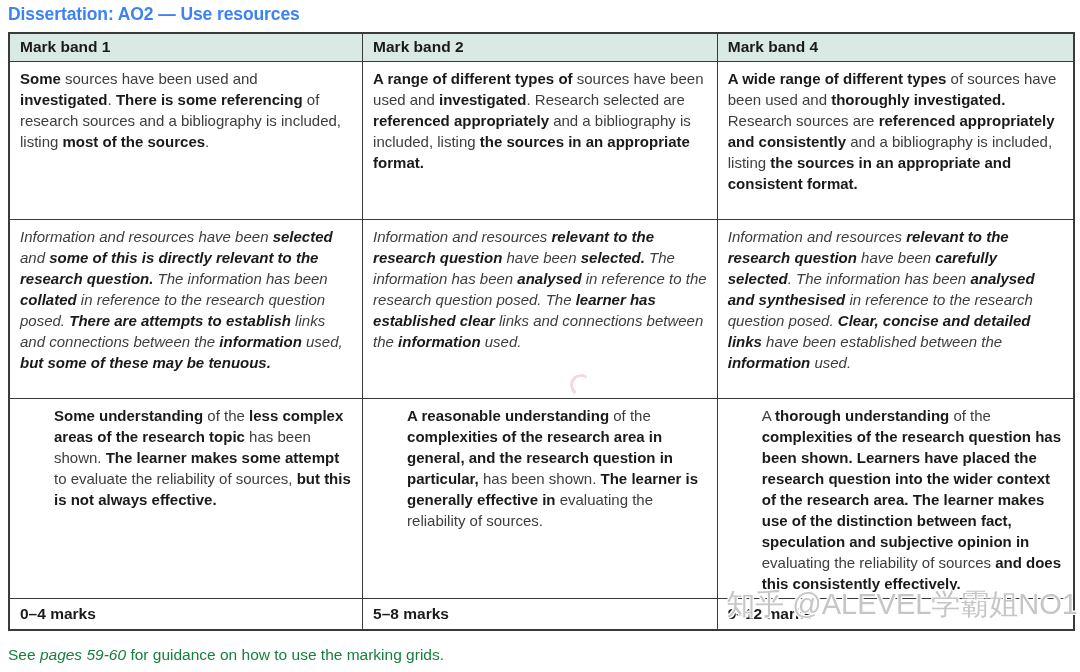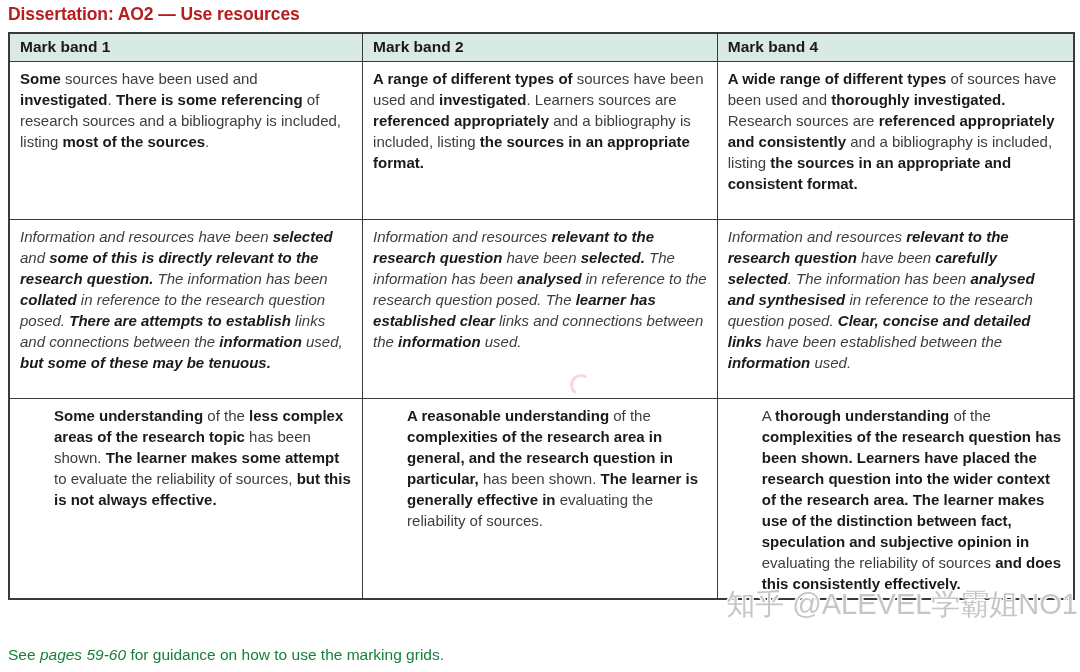--- a/index.html
+++ b/index.html
@@ -13,21 +13,21 @@
   *{box-sizing:border-box;}
   html,body{margin:0;padding:0;}
   body{
     width:1080px;height:672px;overflow:hidden;position:relative;
     background:#ffffff;
     font-family:"Liberation Sans","DejaVu Sans",sans-serif;
     color:var(--text);
   }
   .page-title{
     position:absolute;left:8px;top:4px;
-    font-size:17.5px;font-weight:700;color:#b91c1c;
+    font-size:17.5px;font-weight:700;color:#3b82f6;
     letter-spacing:-0.1px;
   }
   table.grid{
     position:absolute;left:8px;top:32px;width:1067px;
     border-collapse:collapse;table-layout:fixed;
     border:2px solid var(--border);
   }
   table.grid th,table.grid td{
     border:1.5px solid var(--border);
     vertical-align:top;
@@ -86,33 +86,38 @@
   <thead>
     <tr class="head-row">
       <th>Mark band 1</th>
       <th>Mark band 2</th>
       <th>Mark band 4</th>
     </tr>
   </thead>
   <tbody>
     <tr class="row-1">
       <td class="criteria"><span class="b">Some</span><span> sources have been used and </span><span class="b">investigated</span><span>. </span><span class="b">There is some referencing</span><span> of research sources and a bibliography is included, listing </span><span class="b">most of the sources</span><span>.</span></td>
-      <td class="criteria"><span class="b">A range of different types of</span><span> sources have been used and </span><span class="b">investigated</span><span>. Learners sources are </span><span class="b">referenced appropriately</span><span> and a bibliography is included, listing </span><span class="b">the sources in an appropriate format.</span></td>
+      <td class="criteria"><span class="b">A range of different types of</span><span> sources have been used and </span><span class="b">investigated</span><span>. Research selected are </span><span class="b">referenced appropriately</span><span> and a bibliography is included, listing </span><span class="b">the sources in an appropriate format.</span></td>
       <td class="criteria"><span class="b">A wide range of different types</span><span> of sources have been used and </span><span class="b">thoroughly investigated.</span><span> Research sources are </span><span class="b">referenced appropriately and consistently</span><span> and a bibliography is included, listing </span><span class="b">the sources in an appropriate and consistent format.</span></td>
     </tr>
     <tr class="row-2">
       <td class="criteria"><span>Information and resources have been </span><span class="b">selected</span><span> and </span><span class="b">some of this is directly relevant to the research question.</span><span> The information has been </span><span class="b">collated</span><span> in reference to the research question posed. </span><span class="b">There are attempts to establish</span><span> links and connections between the </span><span class="b">information</span><span> used, </span><span class="b">but some of these may be tenuous.</span></td>
       <td class="criteria"><span>Information and resources </span><span class="b">relevant to the research question</span><span> have been </span><span class="b">selected.</span><span> The information has been </span><span class="b">analysed</span><span> in reference to the research question posed. The </span><span class="b">learner has established clear</span><span> links and connections between the </span><span class="b">information</span><span> used.</span></td>
       <td class="criteria"><span>Information and resources </span><span class="b">relevant to the research question</span><span> have been </span><span class="b">carefully selected</span><span>. The information has been </span><span class="b">analysed and synthesised</span><span> in reference to the research question posed. </span><span class="b">Clear, concise and detailed links</span><span> have been established between the </span><span class="b">information</span><span> used.</span></td>
     </tr>
     <tr class="row-3">
       <td class="criteria"><span class="b">Some understanding</span><span> of the </span><span class="b">less complex areas of the research topic</span><span> has been shown. </span><span class="b">The learner makes some attempt</span><span> to evaluate the reliability of sources, </span><span class="b">but this is not always effective.</span></td>
       <td class="criteria"><span class="b">A reasonable understanding</span><span> of the </span><span class="b">complexities of the research area in general, and the research question in particular,</span><span> has been shown. </span><span class="b">The learner is generally effective in</span><span> evaluating the reliability of sources.</span></td>
       <td class="criteria"><span>A </span><span class="b">thorough understanding</span><span> of the </span><span class="b">complexities of the research question has been shown. Learners have placed the research question into the wider context of the research area. The learner makes use of the distinction between fact, speculation and subjective opinion in</span><span> evaluating the reliability of sources </span><span class="b">and does this consistently effectively.</span></td>
     </tr>
+    <tr class="marks-row">
+      <td>0–4 marks</td>
+      <td>5–8 marks</td>
+      <td>9–12 marks</td>
+    </tr>
   </tbody>
 </table>
 
 <div class="footer-note"><span>See </span><span class="i">pages 59-60</span><span> for guidance on how to use the marking grids.</span></div>
 
 <div class="pink-arc"></div>
 
 <div class="watermark">知乎 @ALEVEL学霸姐NO1</div>
 
 </body></html>

